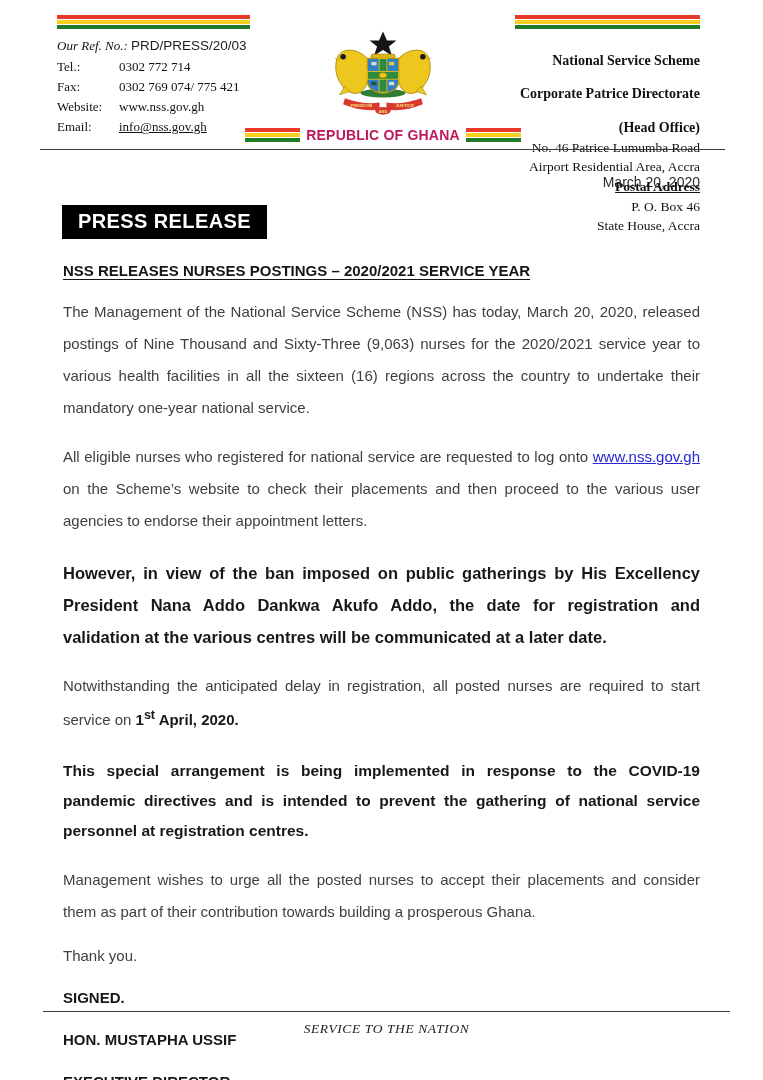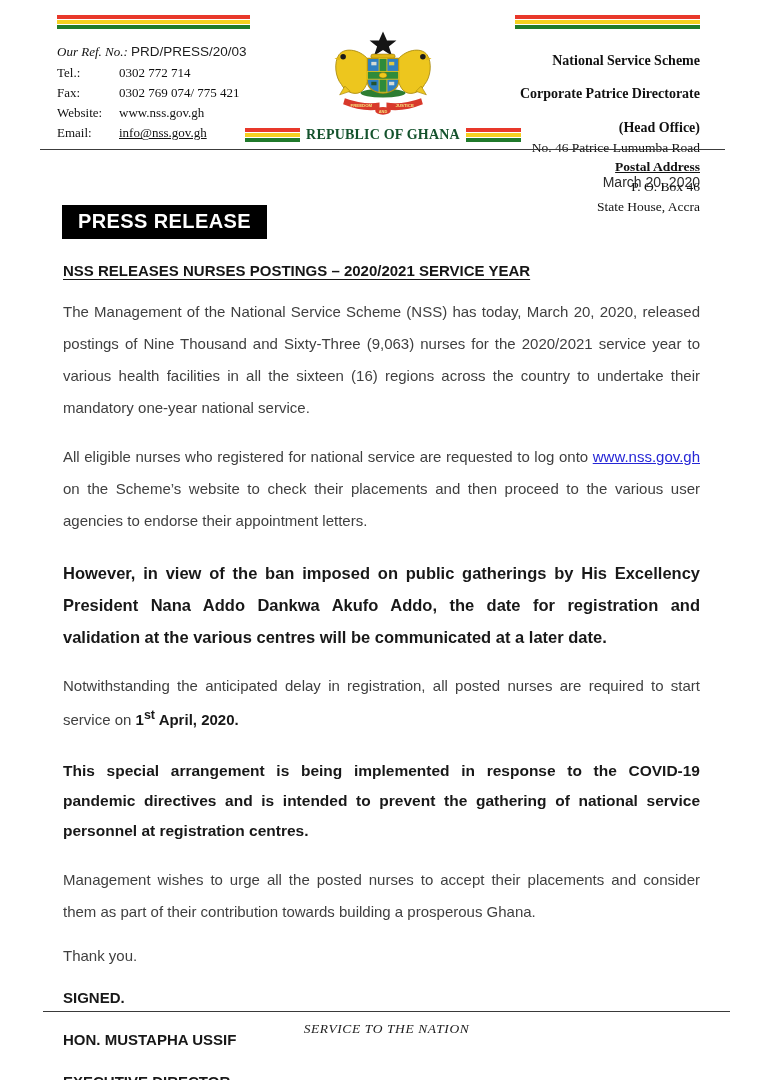--- a/index.html
+++ b/index.html
@@ -11,33 +11,33 @@
   }
   
   .header { position:relative; height:150px; }
   .flagbar { display:flex; flex-direction:column; gap:1px; }
   .flagbar .s { height:4px; }
   .flag-top-left  { position:absolute; left:57px;  top:15px; width:193px; }
   .flag-top-right { position:absolute; left:515px; top:15px; width:185px; }
   .lh-left { position:absolute; left:57px; top:38px; width:225px; font-family:"Liberation Serif", serif; color:#111; }
   .lh-note { font-size:13px; line-height:1.32; }
   .lh-note .u { text-decoration:underline; }
-  .refline { margin-top:6px; font-size:13px; }
+  .refline { font-size:13px; }
   .refline .lab { font-style:italic; font-family:"Liberation Serif", serif; }
   .refline .val { font-family:"Liberation Sans", sans-serif; font-size:13.5px; color:#1c1c1c; }
   .yourref { margin-top:14px; font-style:italic; font-size:13px; }
   .contacts { margin-top:3px; font-size:13px; }
   .contacts .row { display:flex; line-height:1.55; }
   .contacts .lab { width:62px; }
   .contacts .row:last-child .val { text-decoration:underline; }
   .lh-center { position:absolute; left:283px; top:28px; width:200px; display:flex; flex-direction:column; align-items:center; }
   .ghana-row { margin-top:3px; display:flex; align-items:center; gap:6px; }
   .ghana-row .miniflag { width:55px; }
   .ghana-row .miniflag .s { height:4px; }
-  .country-name { font-size:14px; font-weight:bold; color:#14532d; letter-spacing:0.2px; white-space:nowrap;font-family:Liberation Serif, serif; }
+  .country-name { font-size:14px; font-weight:bold; color:#be185d; letter-spacing:0.2px; white-space:nowrap; }
   .lh-right { position:absolute; right:63px; top:38px; width:250px; text-align:right;
               font-family:"Liberation Serif", serif; color:#111; }
   .lh-right .b { font-weight:bold; font-size:14px; line-height:1.45;margin-top:13px; }
   .lh-right .n { font-size:13.5px; line-height:1.45; }
   .lh-right .pu { font-weight:bold; text-decoration:underline; font-size:13.5px; line-height:1.45; }
   .head-rule { position:absolute; left:40px; right:38px; bottom:0; border-top:1.6px solid #3c3c3c; }
   
   .date-row { padding:0 63px; margin-top:24px; text-align:right; font-size:14px; color:#2b2b2b; }
   .banner-wrap { margin:15px 0 0 62px; }
   .press-banner { display:inline-block; background:#000; color:#fff; font-weight:bold;
@@ -152,20 +152,21 @@
           <div class="s" style="background:#207a2b"></div>
         </div>
       </div>
     </div>
 
     <div class="lh-right">
       <div class="b">National Service Scheme</div>
       <div class="b">Corporate Patrice Directorate</div>
       <div class="b">(Head Office)</div>
       <div class="n">No. 46 Patrice Lumumba Road</div>
+      <div class="n">Airport Residential Area, Accra</div>
       <div class="pu">Postal Address</div>
       <div class="n">P. O. Box 46</div>
       <div class="n">State House, Accra</div>
     </div>
 
     <div class="head-rule"></div>
   </div>
 
   <div class="date-row">March 20, 2020</div>
 

